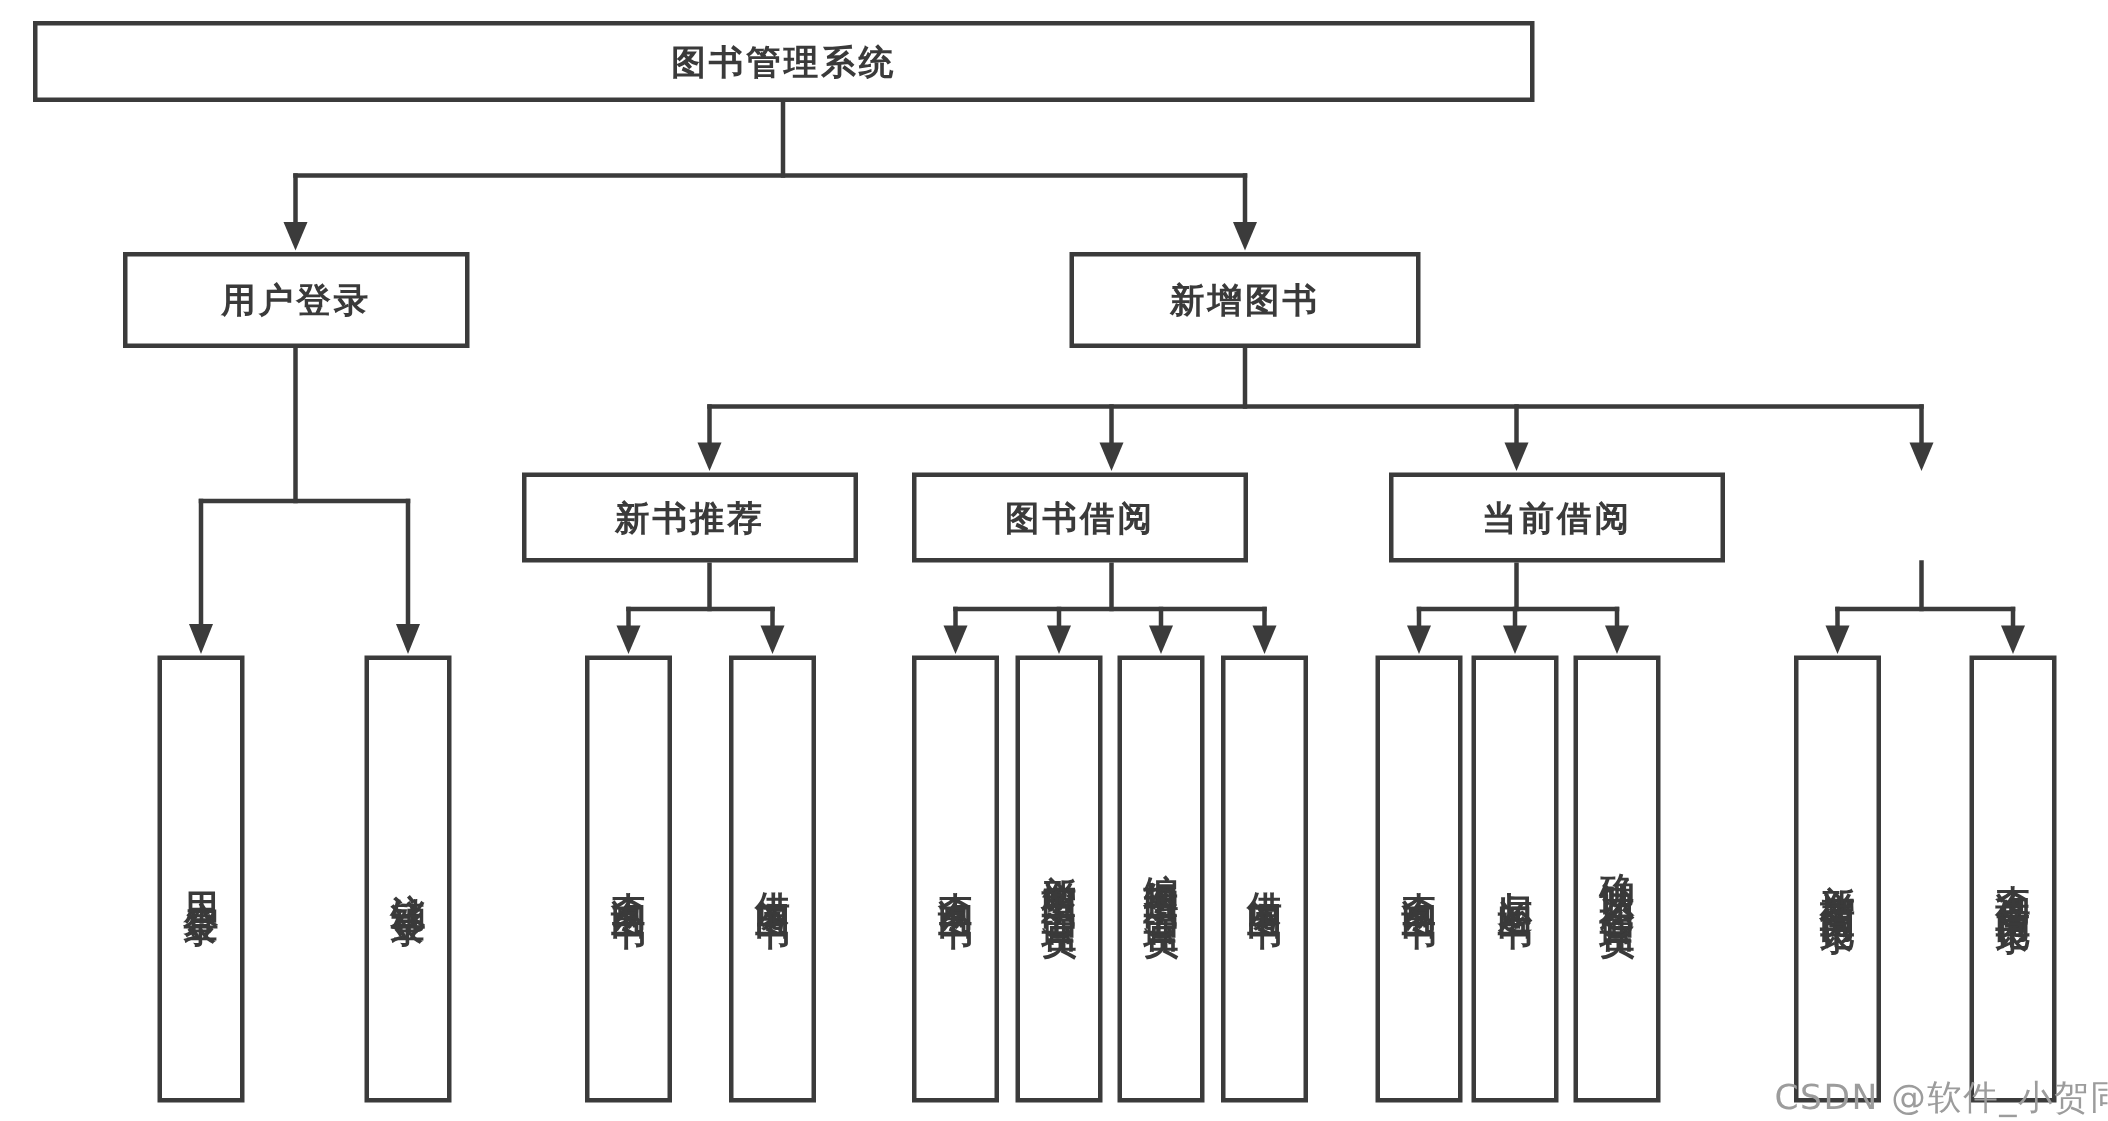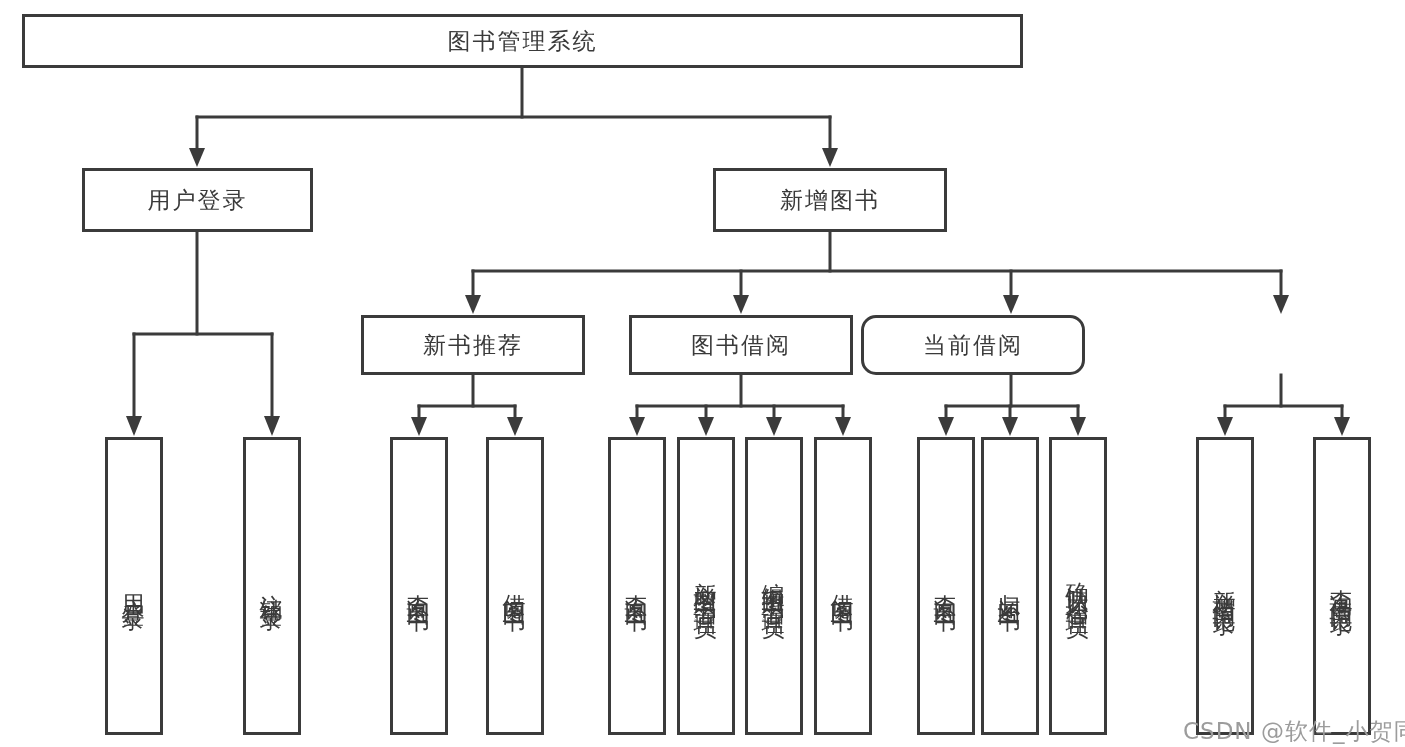--- a/index.html
+++ b/index.html
@@ -16,20 +16,21 @@
     position: absolute;
     background: #ffffff;
     border: 3px solid #3b3b3b;
     display: flex;
     align-items: center;
     justify-content: center;
     z-index: 1;
     font-size: 23px;
     color: #3a3a3a;
     letter-spacing: 2px;
+    font-weight: bold;
   }
   .node.root   { left: 22px;  top: 14px;  width: 1001px; height: 54px; }
   .node.lvl2   { top: 168px; height: 64px; }
   .node.lvl3   { top: 315px; height: 60px; width: 224px; }
   .node.leaf   { top: 437px; height: 298px; width: 58px; }
   .leaf span {
     writing-mode: vertical-rl;
     text-orientation: mixed;
     white-space: nowrap;
     letter-spacing: 5px;
@@ -114,23 +115,23 @@
       <path d="M1217 417 H1233 L1225 436 Z"></path>
       <path d="M1334 417 H1350 L1342 436 Z"></path>
     </g>
   </svg>
 
   <div class="node root">图书管理系统</div>
 
   <div class="node lvl2" style="left:82px;width:231px;">用户登录</div>
   <div class="node lvl2" style="left:713px;width:234px;">新增图书</div>
 
-  <div class="node lvl3" style="left:361px;">新书推荐</div>
-  <div class="node lvl3" style="left:629px;">图书借阅</div>
-  <div class="node lvl3" style="left:861px;border-radius:15px;">当前借阅</div>
+  <div class="node lvl3" style="left:348px;">新书推荐</div>
+  <div class="node lvl3" style="left:608px;">图书借阅</div>
+  <div class="node lvl3" style="left:926px;">当前借阅</div>
 
   <div class="node leaf" style="left:105px;">
     <span>用户登录</span>
   </div>
   <div class="node leaf" style="left:243px;">
     <span>注销登录</span>
   </div>
 
   <div class="node leaf" style="left:390px;">
     <span>查询图书</span>

